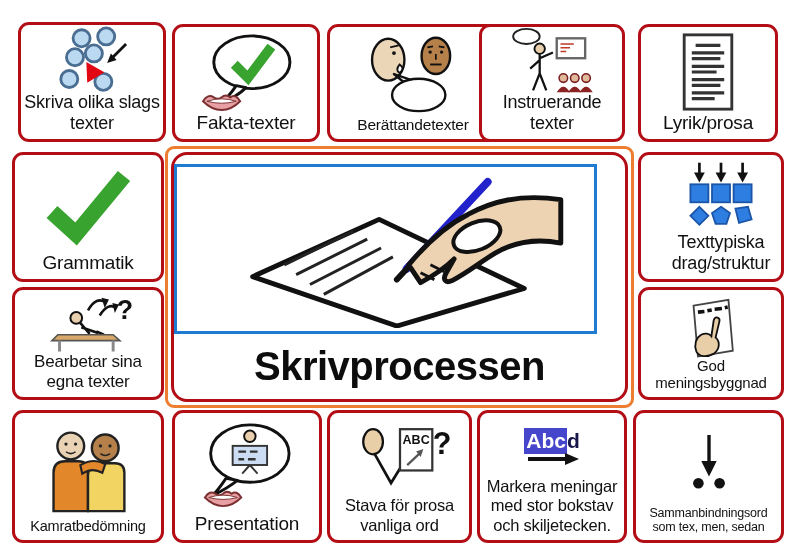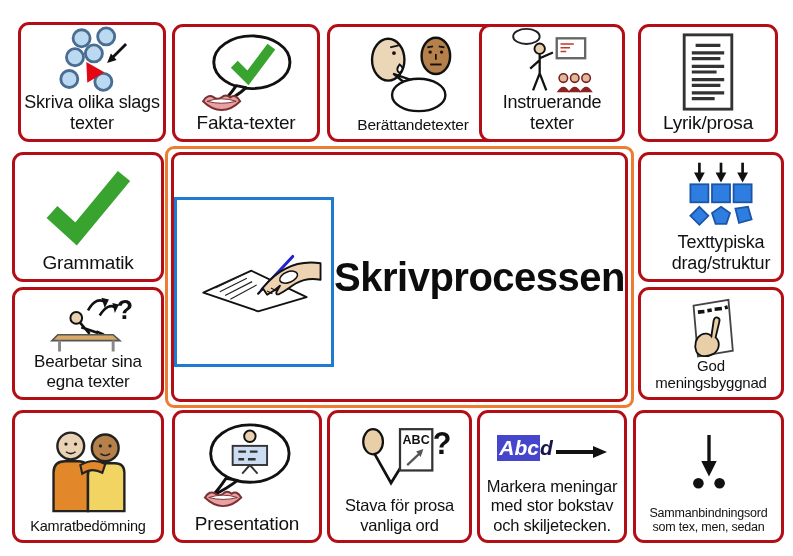--- a/index.html
+++ b/index.html
@@ -38,36 +38,36 @@
   .fs14{font-size:14.5px;}
   .fs12{font-size:12.5px;}
 
   
   #center-outer{
     position:absolute;left:165px;top:146px;width:469px;height:262px;
     border:3px solid #ed7d31;border-radius:9px;box-sizing:border-box;background:#fff;
   }
   #center-card{
     position:absolute;inset:3px;
-    border:3px solid #b30e16;border-radius:9px;background:#fff;
-    display:flex;flex-direction:row;align-items:center;box-sizing:border-box;
+    border:3px solid #b30e16;border-radius:16px;background:#fff;
+    display:flex;flex-direction:column;box-sizing:border-box;
   }
   #center-image-frame{
     margin-top:9px;
     width:423px;height:170px;
     border:3px solid #1f7ad2;box-sizing:border-box;background:#fff;
     display:flex;align-items:center;justify-content:center;overflow:hidden;
   }
   #center-title{
     flex:1;display:flex;align-items:center;justify-content:center;
     font-size:40px;font-weight:700;color:#0d0d0d;letter-spacing:-0.5px;
   }
 
   
-  .abcd-box{display:flex;flex-direction:row;align-items:flex-end;font-style:italic;}
+  .abcd-box{display:flex;flex-direction:column;align-items:center;}
   .abcd-row{font-weight:700;font-size:21px;line-height:1;}
   .abcd-hl{background:#4646cc;color:#ffffff;padding:1px 1px 2px 2px;}
   .abcd-rest{color:#16164a;}
   .abcd-arrow{margin-top:2px;margin-left:2px;}
 
   svg text{font-family:"Liberation Sans", sans-serif;}
 </style>
 </head>
 <body>
 

